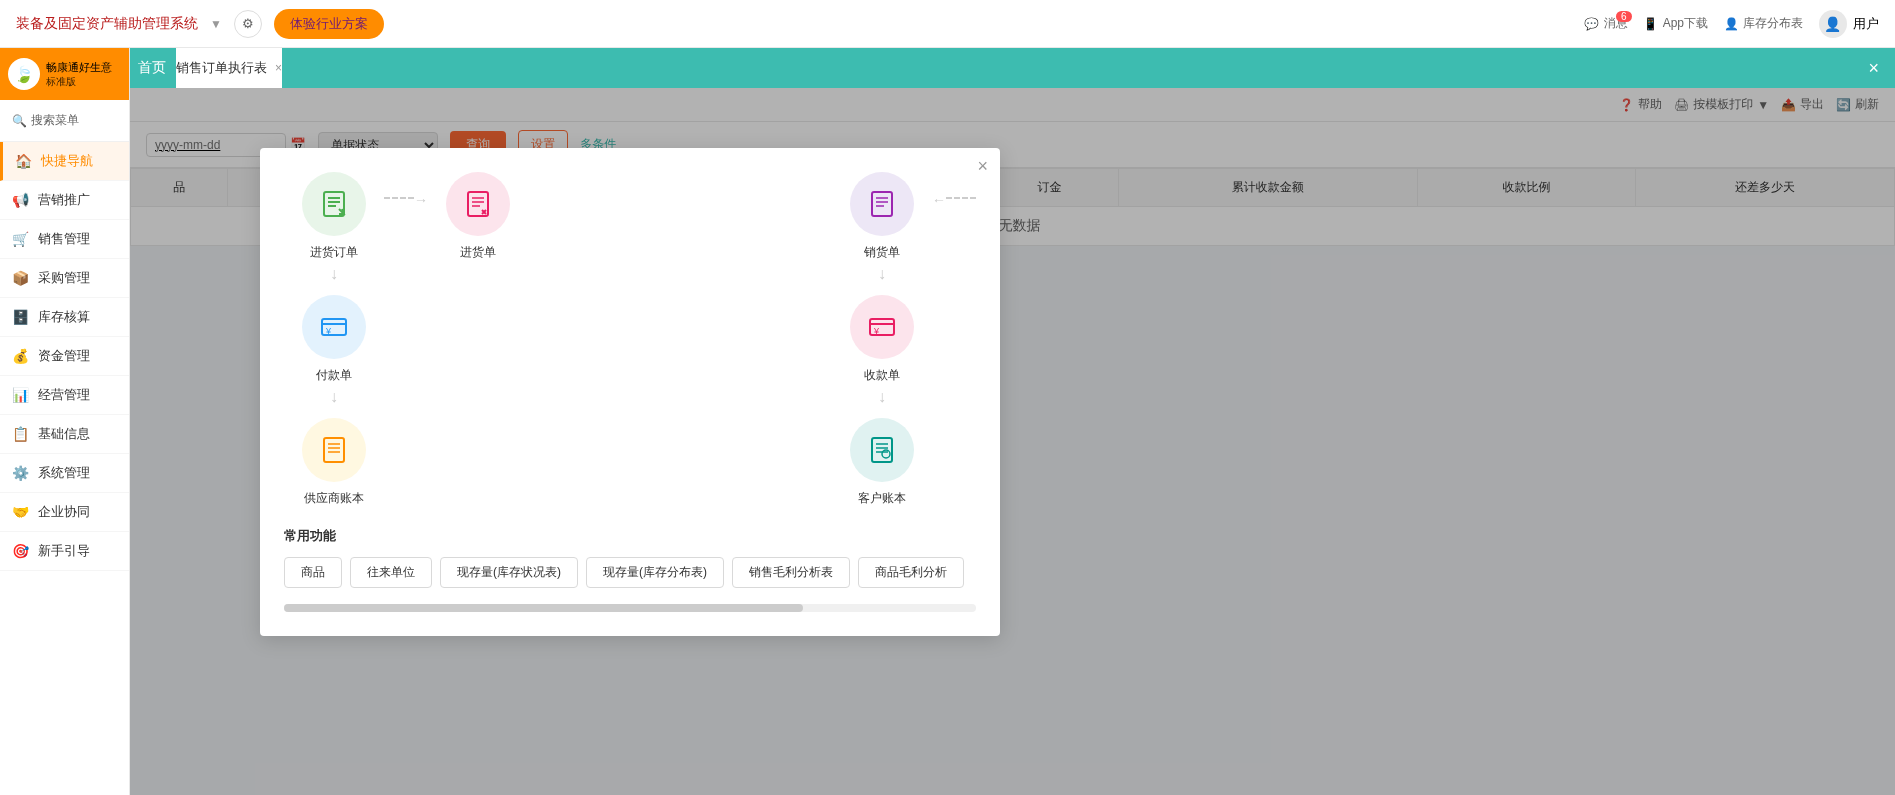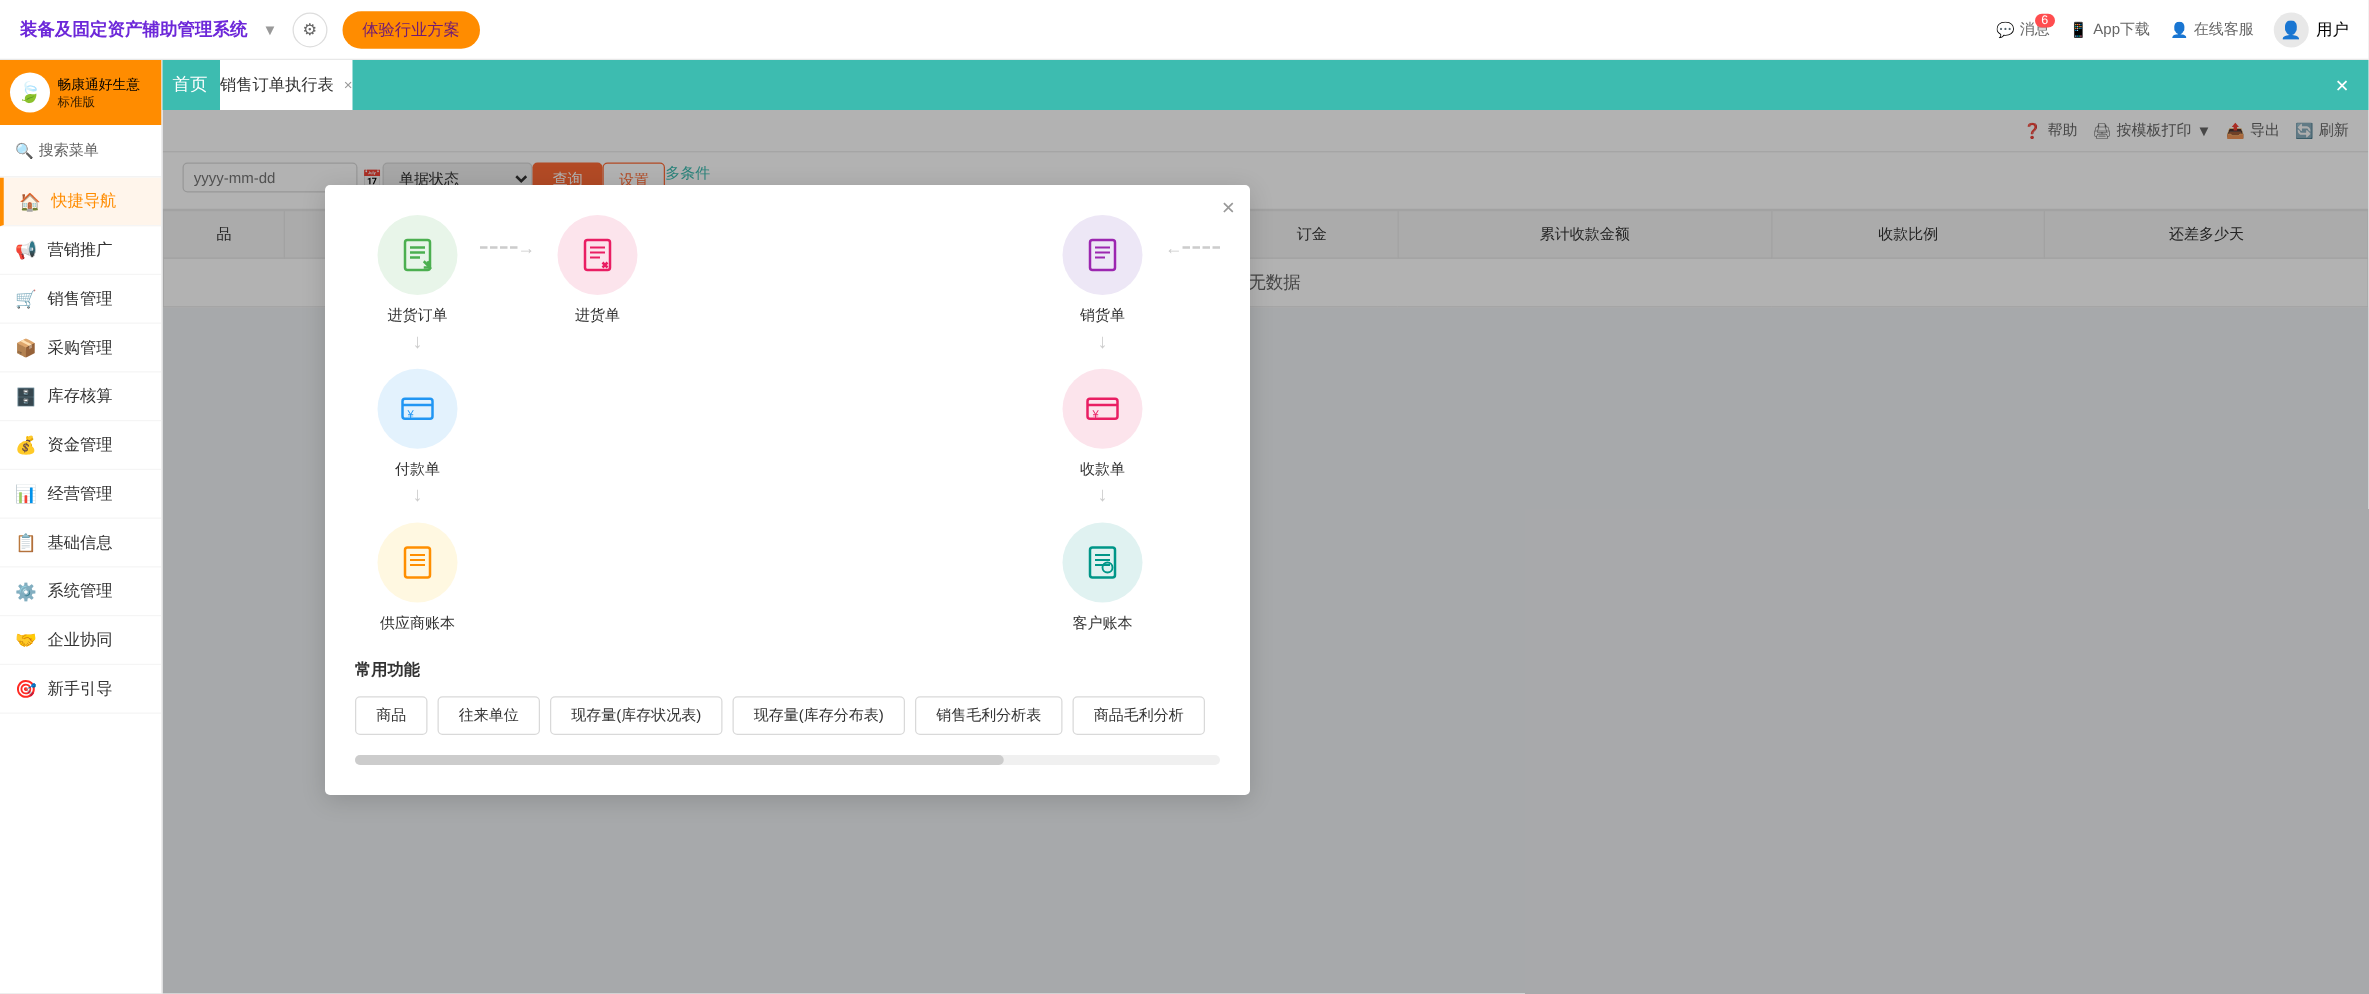--- a/index.html
+++ b/index.html
@@ -34,41 +34,41 @@
     .tab-close-all { margin-left: auto; color: #fff; padding: 0 16px; cursor: pointer; font-size: 18px; }
 
     
     .page-content { flex: 1; position: relative; overflow: hidden; }
 
     
     .page-toolbar { background: #fff; padding: 8px 16px; display: flex; align-items: center; justify-content: flex-end; gap: 12px; border-bottom: 1px solid #e8e8e8; }
     .toolbar-btn { display: flex; align-items: center; gap: 4px; color: #666; cursor: pointer; font-size: 12px; background: none; border: none; }
 
     
-    .filter-bar { background: #fff; padding: 8px 16px; display: flex; align-items: flex-start; border-bottom: 1px solid #e8e8e8; flex-wrap: wrap; }
+    .filter-bar { background: #fff; padding: 8px 16px; display: flex; align-items: center; gap: 12px; border-bottom: 1px solid #e8e8e8; flex-wrap: wrap; text-decoration: underline; }
     .filter-item { display: flex; align-items: center; gap: 4px; }
     .filter-input { border: 1px solid #d9d9d9; border-radius: 4px; padding: 4px 8px; font-size: 12px; width: 140px; color: #999; }
     .filter-select { border: 1px solid #d9d9d9; border-radius: 4px; padding: 4px 8px; font-size: 12px; width: 120px; color: #333; }
     .filter-btn-query { background: #ff6b35; color: #fff; border: none; border-radius: 4px; padding: 5px 16px; cursor: pointer; font-size: 12px; }
     .filter-btn-set { background: #fff; color: #ff6b35; border: 1px solid #ff6b35; border-radius: 4px; padding: 5px 12px; cursor: pointer; font-size: 12px; }
     .more-conditions { color: #3dbcb0; font-size: 12px; cursor: pointer; }
 
     
     .table-container { background: #fff; margin: 0; overflow: auto; }
     .data-table { width: 100%; border-collapse: collapse; font-size: 12px; }
     .data-table th { background: #f5f5f5; padding: 10px 8px; text-align: center; border: 1px solid #e8e8e8; color: #333; font-weight: normal; white-space: nowrap; }
     .data-table td { padding: 10px 8px; text-align: center; border: 1px solid #e8e8e8; color: #666; }
     .empty-data { text-align: center; padding: 80px 0; color: #999; font-size: 14px; }
 
     
     .brand-name { font-size: 11px; }
     .brand-sub { font-size: 10px; opacity: 0.8; }
 
     
-    .system-title { font-size: 14px; color: #6d28d9; font-weight: bold; }
+    .system-title { font-size: 14px; color: #b91c1c; font-weight: normal; }
     .title-dropdown { color: #999; font-size: 12px; cursor: pointer; }
 
     
     .settings-icon { width: 28px; height: 28px; border: 1px solid #ddd; border-radius: 50%; display: flex; align-items: center; justify-content: center; cursor: pointer; color: #666; }
 
     
     .exp-btn { background: #ff8c00; color: #701a75; border: none; border-radius: 20px; padding: 6px 16px; cursor: pointer; font-size: 13px; }
 
     
     .top-icon-item { display: flex; align-items: center; gap: 4px; cursor: pointer; color: #666; font-size: 12px; position: relative; }
@@ -122,21 +122,21 @@
         <span>💬</span>
         <span class="badge">6</span>
         <span>消息</span>
       </div>
       <div class="top-icon-item">
         <span>📱</span>
         <span>App下载</span>
       </div>
       <div class="top-icon-item">
         <span>👤</span>
-        <span>在线客服</span>
+        <span>库存分布表</span>
       </div>
       <div class="top-user">
         <div class="user-avatar">👤</div>
         <span>用户</span>
       </div>
     </div>
   </div>
 
   <div class="main-area">
 

